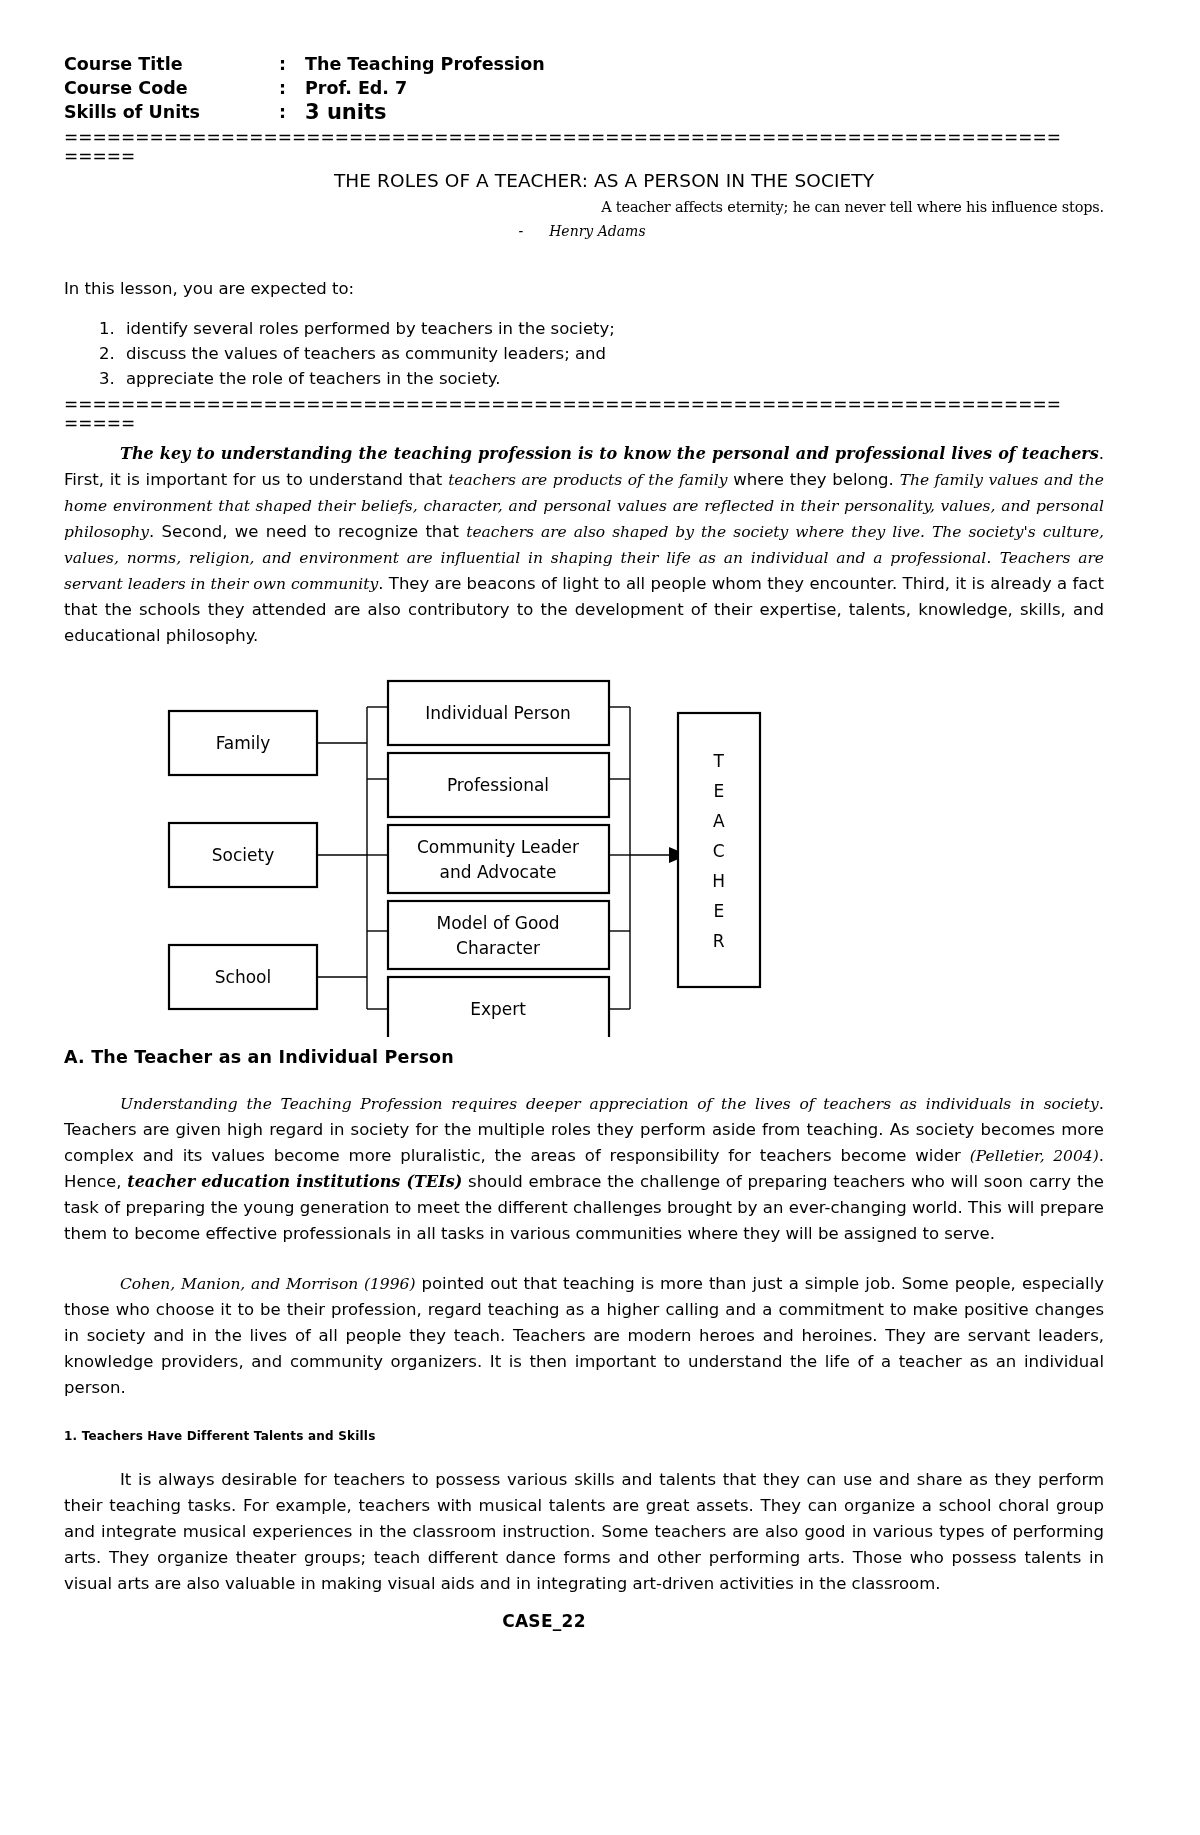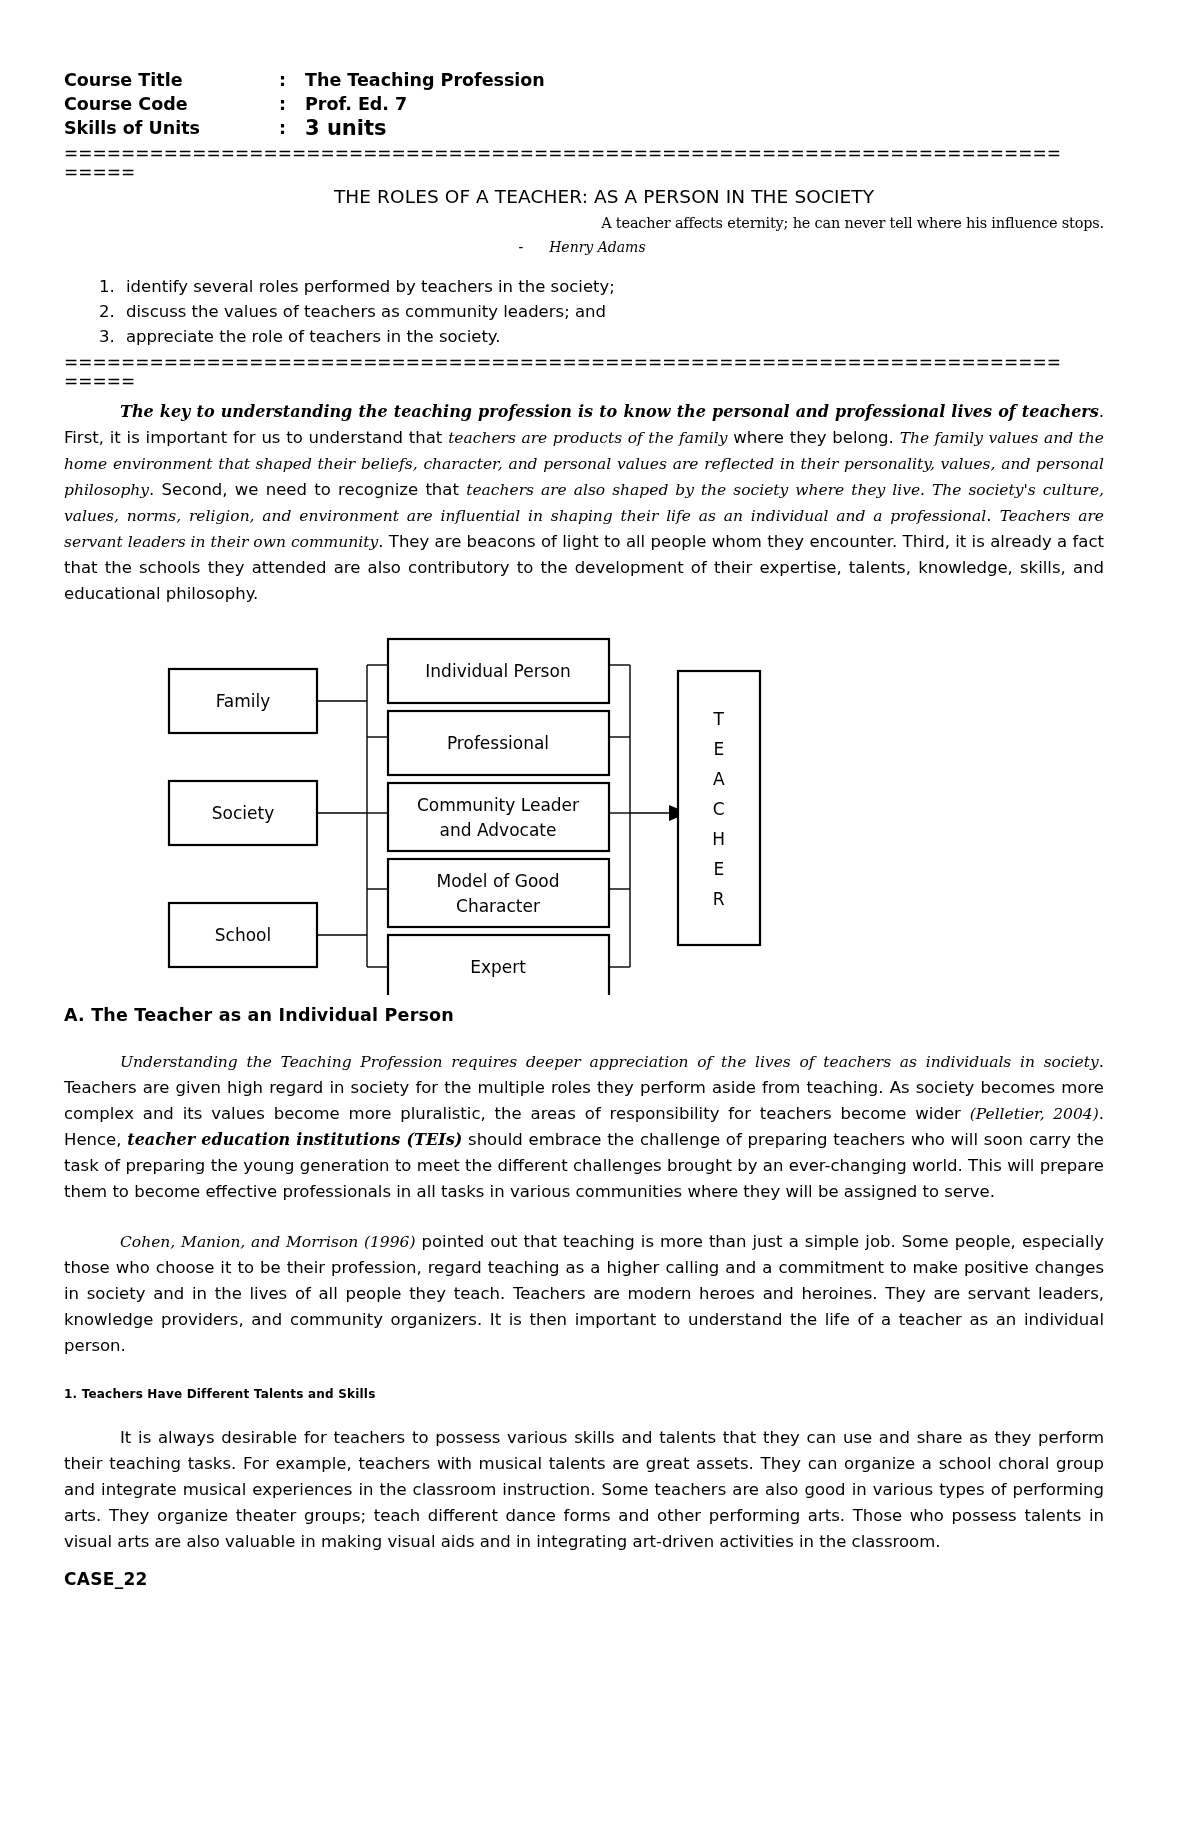--- a/index.html
+++ b/index.html
@@ -8,21 +8,21 @@
     width: 1200px;
     min-height: 1835px;
     background: #ffffff;
     font-family: "DejaVu Sans", sans-serif;
     color: #000000;
   }
   .page {
     position: relative;
     width: 1168px;
     min-height: 1835px;
-    padding: 68px 64px 20px 64px;
+    padding: 52px 64px 20px 64px;
   }
 
   
   .meta { margin: 0 0 2px 0; }
   .meta-row {
     display: flex;
     font-size: 17.5px;
     line-height: 24px;
     white-space: nowrap;
   }
@@ -135,21 +135,21 @@
   }
   .dg-text-v {
     font-family: "DejaVu Sans", sans-serif;
     font-size: 17px;
     fill: #000;
     letter-spacing: 0.5px;
   }
 
   
   .footer {
-    text-align: left;
+    text-align: center;
     font-size: 17px;
     font-weight: bold;
     letter-spacing: 0.3px;
     margin-top: 14px;
     padding-right: 80px;
   }
 </style>
 </head>
 <body>
 
@@ -174,20 +174,21 @@
   </div>
 
   <div class="sep">===========================================================================</div>
 
   <div class="lesson-title">THE ROLES OF A TEACHER: AS A PERSON IN THE SOCIETY</div>
   <div class="quote">A teacher affects eternity; he can never tell where his influence stops.</div>
   <div class="quote-attrib">
     <span class="dash">-</span><span>Henry Adams</span>
   </div>
 
+  <p class="intro">In this lesson, you are expected to:</p>
   <ol class="objectives">
     <li>identify several roles performed by teachers in the society;</li>
     <li>discuss the values of teachers as community leaders; and</li>
     <li>appreciate the role of teachers in the society.</li>
   </ol>
 
   <div class="sep">===========================================================================</div>
 
   <p class="body-text" style="margin-top:8px;">
     <span style="display:inline-block;width:56px;"></span><span class="serif-bi">The key to understanding the teaching profession is to know the personal and professional lives of teachers</span><span>. First, it is important for us to understand that </span><span class="serif-i">teachers are products of the family</span><span> where they belong. </span><span class="serif-i">The family values and the home environment that shaped their beliefs, character, and personal values are reflected in their personality, values, and personal philosophy</span><span>. Second, we need to recognize that </span><span class="serif-i">teachers are also shaped by the society where they live. The society's culture, values, norms, religion, and environment are influential in shaping their life as an individual and a professional</span><span>. </span><span class="serif-i">Teachers are servant leaders in their own community</span><span>. They are beacons of light to all people whom they encounter. Third, it is already a fact that the schools they attended are also contributory to the development of their expertise, talents, knowledge, skills, and educational philosophy.</span>

